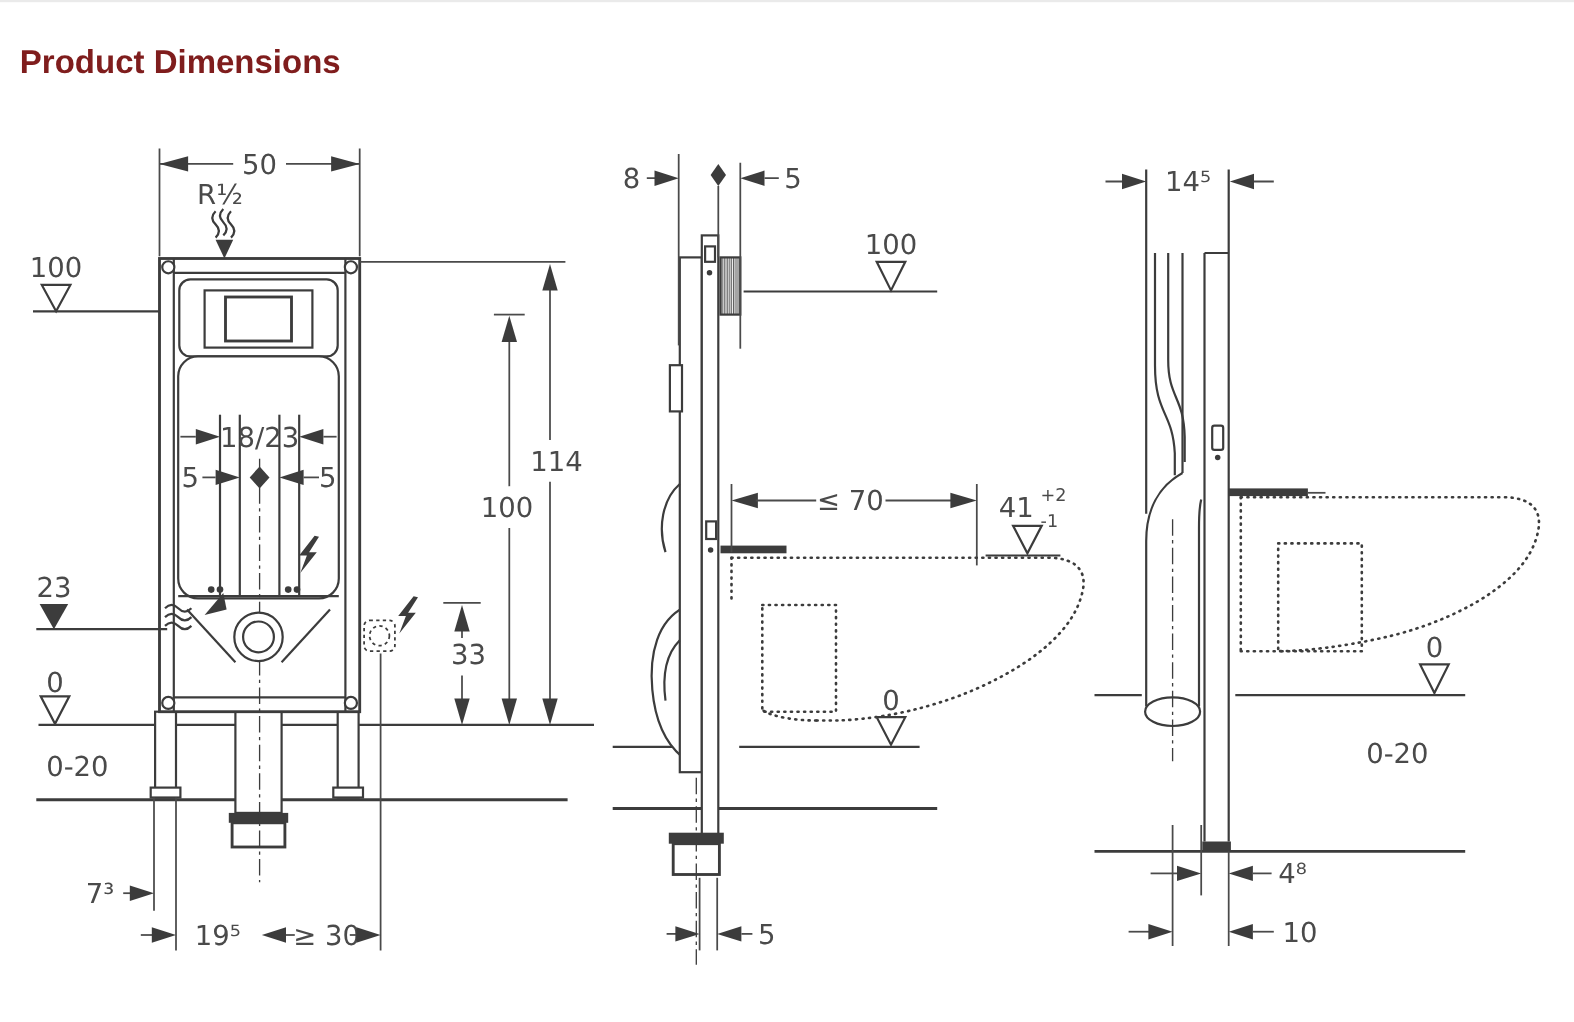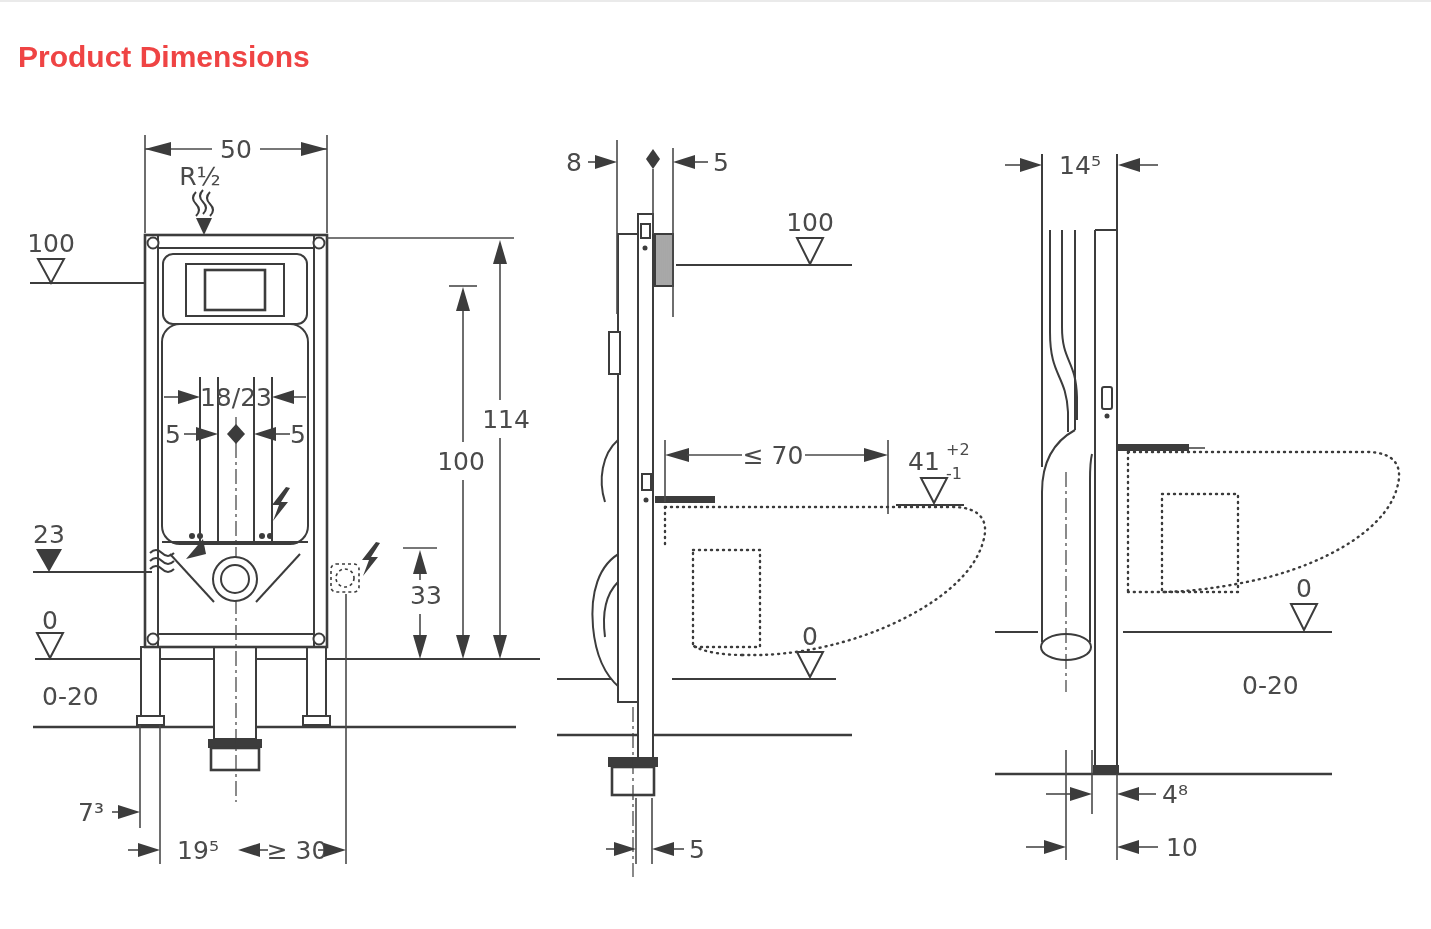--- a/index.html
+++ b/index.html
@@ -1,18 +1,18 @@
 <!DOCTYPE html>
 <html><head>
 <meta charset="utf-8">
 <style>
   html,body{margin:0;padding:0;background:#ffffff;}
   .page{position:relative;width:1431px;height:929px;background:#fff;overflow:hidden;
         font-family:"Liberation Sans", sans-serif;border-top:2px solid #eaeaea;}
-  .page-title{position:absolute;left:18px;top:38px;font-size:30px;font-weight:bold;color:#ef4444;}
+  .page-title{position:absolute;left:18px;top:38px;font-size:30px;font-weight:bold;color:#7f1d1d;}
   svg{position:absolute;left:0;top:0;}
   svg text{font-family:"DejaVu Sans", sans-serif;font-size:25px;fill:#4a4a4a;}
   svg text.sm{font-size:16px;}
   .ln{stroke:#3c3c3c;stroke-width:2;fill:none;}
   .ln25{stroke:#3c3c3c;stroke-width:2.6;fill:none;}
   .thin{stroke:#4a4a4a;stroke-width:1.6;fill:none;}
   .wf{fill:#ffffff;}
   .dk{fill:#3c3c3c;stroke:none;}
   .dot{stroke:#3c3c3c;stroke-width:2.4;fill:none;stroke-dasharray:1 5;stroke-linecap:round;}
   .cl{stroke:#3c3c3c;stroke-width:1.2;fill:none;stroke-dasharray:15 4 3 4;}

